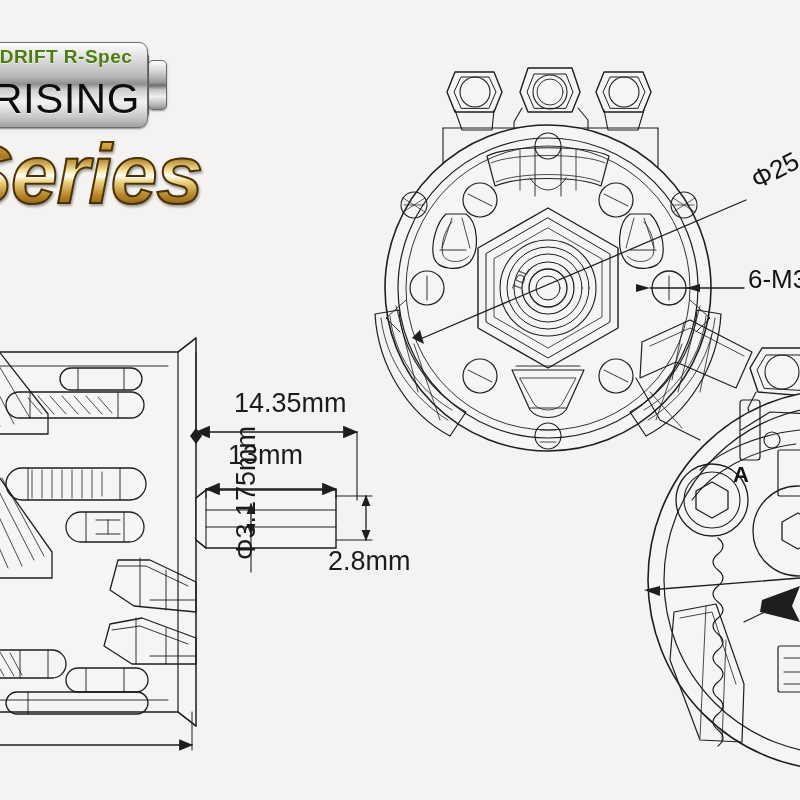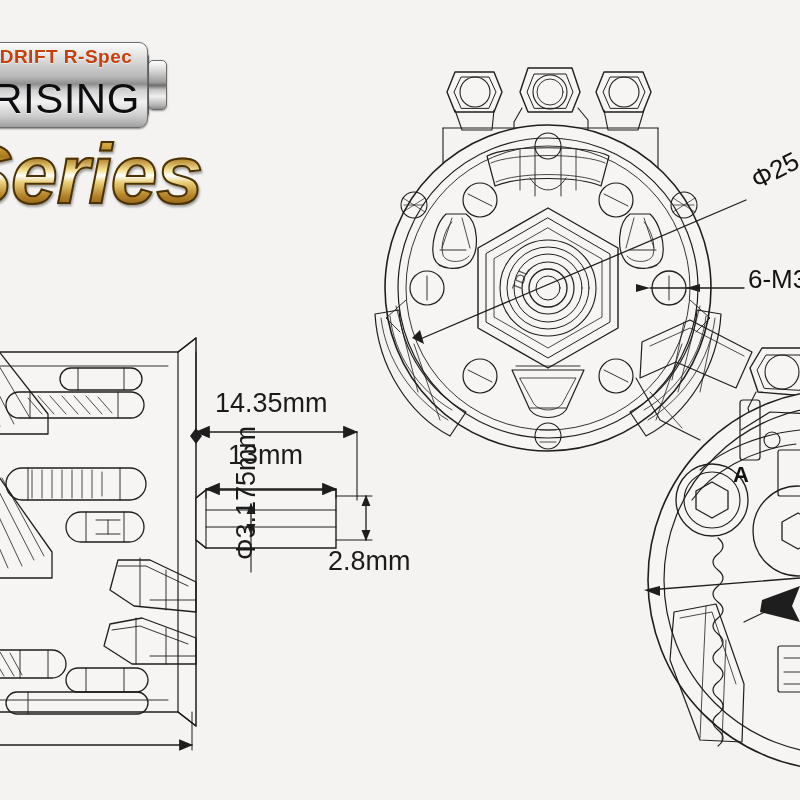--- a/index.html
+++ b/index.html
@@ -26,42 +26,42 @@
     position:absolute;border-radius:5px;border:1.4px solid #6a6a6a;
     background:linear-gradient(to bottom,
        #ffffff 0%,#dcdcdc 18%,#9d9d9d 44%,#6f6f6f 51%,
        #c6c6c6 60%,#efefef 74%,#b4b4b4 92%,#8d8d8d 100%);
     box-shadow:0 1px 2px rgba(0,0,0,.4);
   }
   .bar.b3{left:186px;top:14px;width:19px;height:64px;}
   .bar.b4{left:206px;top:22px;width:17px;height:48px;}
   .badge-txt{position:absolute;left:44px;top:4px;width:160px;height:84px;
     display:flex;flex-direction:column;align-items:center;justify-content:center;}
-  .badge-l1{font-size:19px;font-weight:bold;color:#c2410c;letter-spacing:.5px;
+  .badge-l1{font-size:19px;font-weight:bold;color:#4d7c0f;letter-spacing:.5px;
     line-height:1;text-shadow:0 1px 0 rgba(255,255,255,.55);}
   .badge-l2{font-size:42px;font-weight:normal;color:#0d0d10;letter-spacing:.5px;
     line-height:1.02;margin-top:12px;text-shadow:0 1px 0 rgba(255,255,255,.5);}
 
   
   .series{
     position:absolute;left:-44px;top:132px;
     font-size:84px;font-style:italic;font-weight:bold;
     letter-spacing:-1px;line-height:1;
     background:linear-gradient(to bottom,
       #fbf0c6 0%,#d9ad45 13%,#a9761c 30%,#f6e39a 46%,
       #ffffff 52%,#e9cf79 60%,#b4822a 76%,#8a5d13 90%,#d9b357 100%);
     -webkit-background-clip:text;background-clip:text;color:transparent;
     -webkit-text-stroke:2px #4a3208;
     paint-order:stroke fill;
     filter:drop-shadow(1px 2px 1px rgba(0,0,0,.35));
   }
 
   
   .dim{position:absolute;color:#1b1b1b;font-size:27px;letter-spacing:0px;white-space:nowrap;}
-  .dim.d1435{left:187px;top:388px;padding-left:28px;}
+  .dim.d1435{left:206px;top:388px;padding-left:28px;}
   .dim.d13{left:228px;top:440px;}
   .dim.d28{left:328px;top:546px;}
   .dim.d3175{left:231px;top:560px;transform-origin:left top;transform:rotate(-90deg);}
 
   .callout{position:absolute;color:#131313;font-size:26px;white-space:nowrap;}
   .callout.phi25{left:746px;top:168px;transform-origin:left top;transform:rotate(-27deg);}
   .callout.m3{left:748px;top:264px;}
   .callout.alabel{left:733px;top:462px;font-size:22px;font-weight:bold;}
 </style>
 </head>

